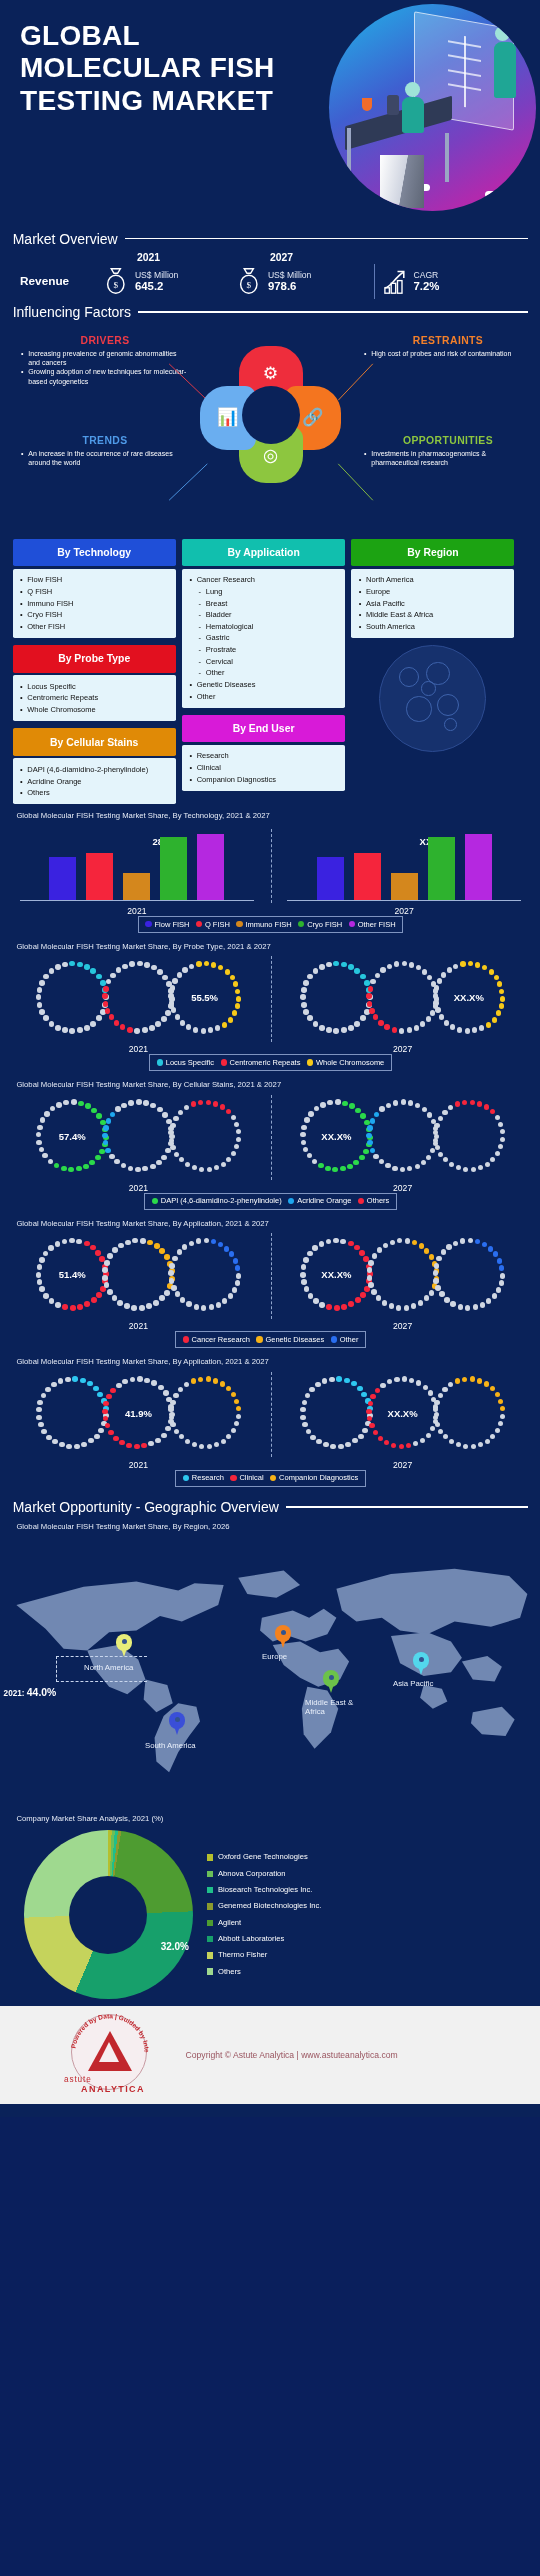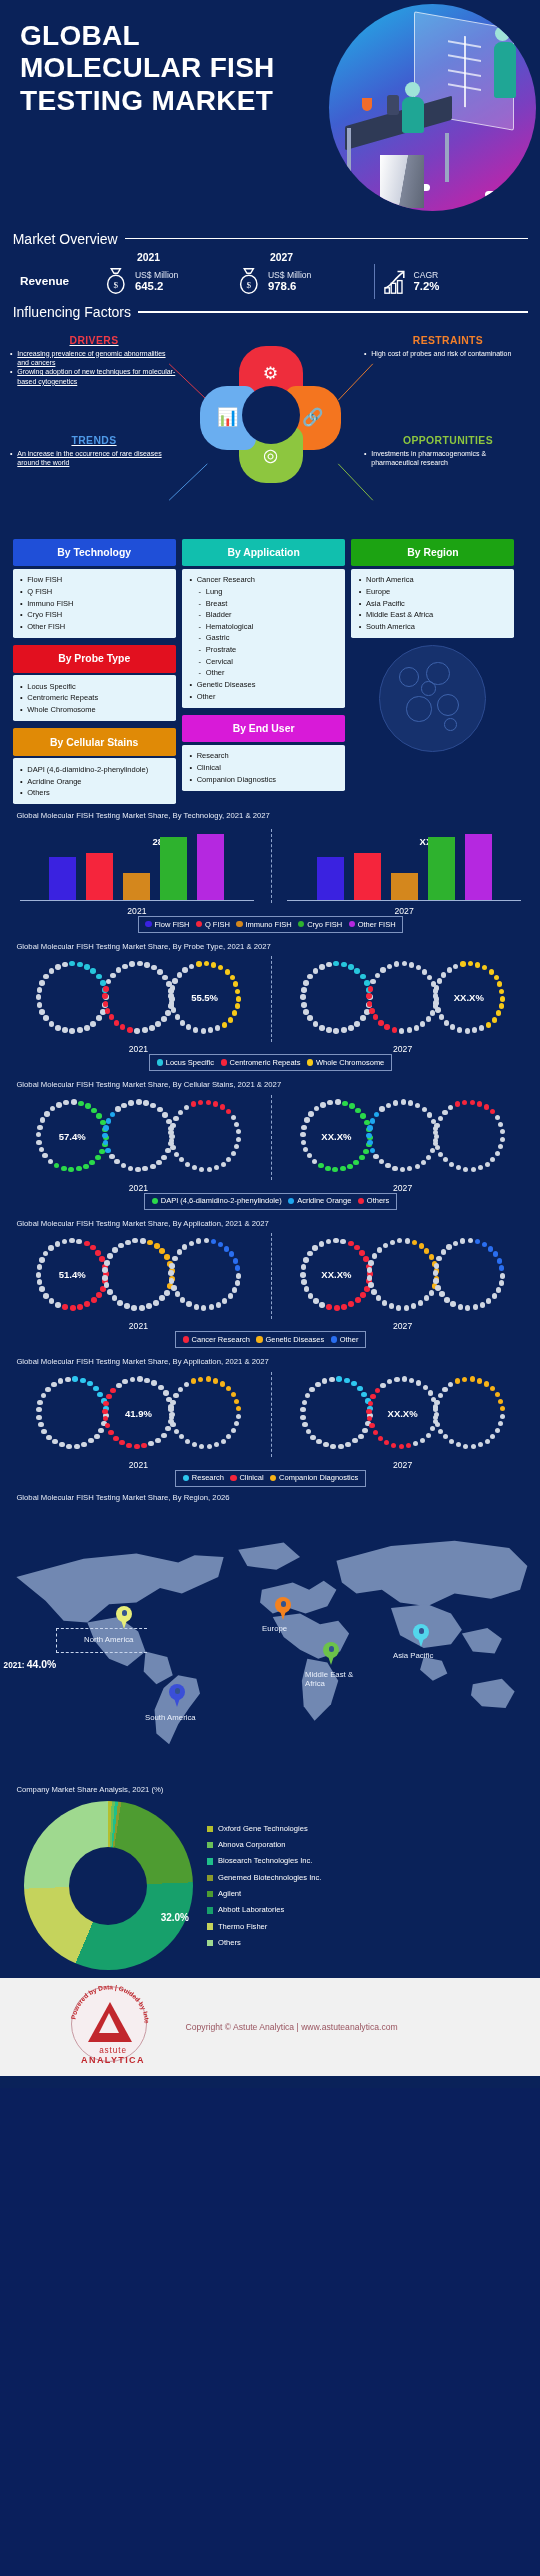--- a/index.html
+++ b/index.html
@@ -60,21 +60,21 @@
   .ov-cell .txt .u { font-size: 8.6px; color:#e1e7f4; }
   .ov-cell .txt .v { font-size: 11.4px; font-weight:bold; }
   .ov-div { width:0.9px; height:35px; background:#5f79b5; margin: 0 9px 0 3.6px; }
   .ov-cagr { display:flex; align-items:center; gap:6.4px; }
   .ov-cagr .txt .u { font-size: 8.6px; color:#e1e7f4; }
   .ov-cagr .txt .v { font-size: 11.4px; font-weight:bold; }
 
   
   .infl { position:relative; height: 211px; margin-top: 1.8px; }
   .infl-col { position:absolute; width: 168px; }
-  .infl-col.left { left: 10px; text-align:left;text-decoration:underline; }
+  .infl-col.left { left: 21px; text-align:left; }
   .infl-col.right { right: 9px; text-align:left; }
   .infl-h { font-size: 10.4px; font-weight:bold; letter-spacing:0.4px; }
   .infl-h.drivers { color:#ef3b46; text-align:center; }
   .infl-h.restraints { color:#f4802a; text-align:center; }
   .infl-h.trends { color:#4f9ae8; text-align:center; }
   .infl-h.opportunities { color:#8dc63f; text-align:center; }
   .infl-ul { list-style:none; margin-top: 2.7px; }
   .infl-ul li { font-size: 7px; line-height:1.35; padding-left: 7.3px; position:relative; color:#ffffff; }
   .infl-ul li:before { content:"\2022"; position:absolute; left:0; }
   .wheel { position:absolute; left:50%; top: 25.4px; margin-left: -67px; width:134px; height:134px; }
@@ -159,21 +159,21 @@
   .footer { background:#f1f1f1; height: 98px; position:relative; display:flex; align-items:center; }
   .logo { position:relative; width: 98px; height: 89px; margin-left: 64px; }
   .logo .circ { position:absolute; left:7.3px; top:3.6px; width:76px; height:76px; border-radius:50%;
      border:0.9px solid #c79aa2; background:#f6eef0; }
   .logo .tri { position:absolute; left:23.6px; top:20px; width:0; height:0;
      border-left:22px solid transparent; border-right:22px solid transparent;
      border-bottom:40px solid #c1272d; }
   .logo .tri2 { position:absolute; left:35px; top:31px; width:0; height:0;
      border-left:10px solid transparent; border-right:10px solid transparent;
      border-bottom:20px solid #f6eef0; }
-  .logo .lt1 { position:absolute; left:0; top:64px; width:98px; text-align:center;
+  .logo .lt1 { position:absolute; left:0; top:64px; width:98px; text-align:left;
      font-size:8.2px; color:#c1272d; letter-spacing:0.9px; }
   .logo .lt2 { position:absolute; left:0; top:73px; width:98px; text-align:center;
      font-size:9px; font-weight:bold; color:#c1272d; letter-spacing:1.4px; }
   .logo .arc { position:absolute; left:3.6px; top:0; width:84px; height:84px; }
   .copyright { font-size: 8.6px; color:#9a5560; margin-left: 23.6px; }
   .bottombar { height: 12.7px; background:#0a2259; }
 </style>
 </head>
 <body>
 
@@ -1285,20 +1285,24 @@
           <i class="lg-dot" style="background:#f5253c"></i>
           <b style="font-weight:normal">Clinical</b>
         </span>
       <span class="it">
           <i class="lg-dot" style="background:#f7b217"></i>
           <b style="font-weight:normal">Companion Diagnostics</b>
         </span>
     </div>
   </div>
 
+  <div class="sec-title" style="margin-top:12.7px;">
+    <span class="t">Market Opportunity - Geographic Overview</span>
+    <div class="rule"></div>
+  </div>
   <div class="sub-title">Global Molecular FISH Testing Market Share, By Region, 2026</div>
 
   <div class="mapwrap">
     <svg class="mapsvg" width="541" height="273" viewBox="0 0 595 300">
       <g fill="#7188b2">
         <path d="M18 78 L92 58 L150 52 L196 62 L214 54 L246 56 L240 78 L200 96 L176 90 L150 106 L120 108 L96 128 L70 126 L50 104 Z"></path>
         <path d="M96 128 L130 122 L152 138 L160 160 L140 176 L120 168 L104 148 Z"></path>
         <path d="M160 160 L184 166 L190 186 L172 196 L158 182 Z"></path>
         <path d="M196 186 L216 190 L220 206 L208 222 L196 240 L186 262 L172 250 L170 224 L180 200 Z"></path>
         <path d="M262 48 L312 40 L330 56 L304 70 L272 66 Z"></path>

